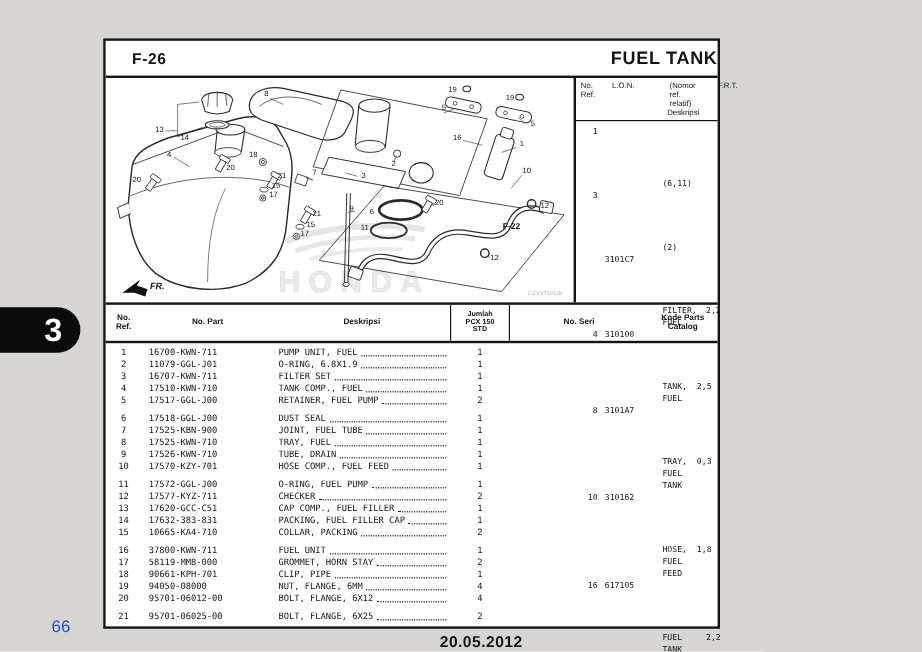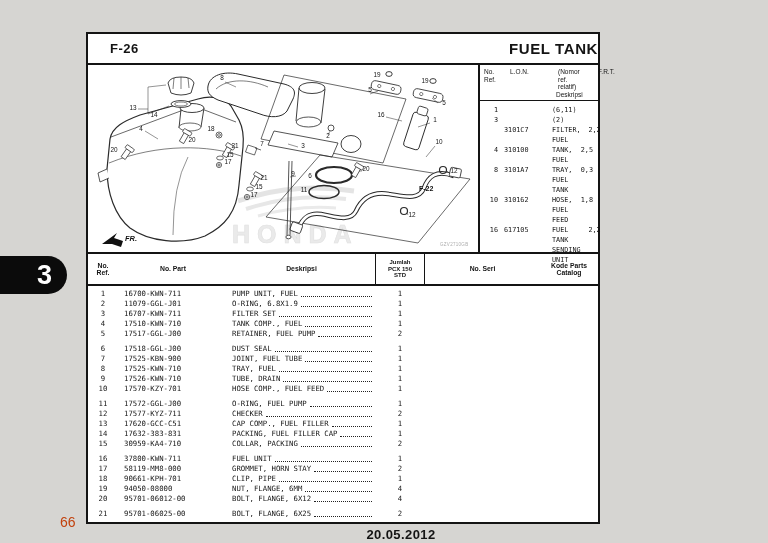--- a/index.html
+++ b/index.html
@@ -30,21 +30,21 @@
   .reftab-head{border-bottom:1.5px solid #141414;display:grid;grid-template-columns:26px 46px 1fr 32px;
     padding:3px 4px 2px 4px;font-size:6.5px;line-height:7.5px;}
   .pre{white-space:pre-line;}
   .rt-desc-note{text-align:left;padding-left:2px;}
   .rt-desc-sub{text-align:center;}
   .rt-frt{text-align:right;}
   .ref-rows{padding:4px 5px 0 4px;}
   .rrow{display:grid;grid-template-columns:20px 48px 1fr;
     font-family:"DejaVu Sans Mono",monospace;font-size:6.8px;line-height:10px;}
   .rrow .rref{text-align:right;padding-right:6px;}
-  .rrow .dl{display:flex;min-width:0;}
+  .rrow .dl{display:flex;min-width:0;margin-top:43px;}
   .leader{flex:1;border-bottom:1.3px dotted #222;margin:0 3px 2.5px 3px;}
   .rrow .frt{min-width:14px;text-align:right;}
   .no-leader .leader{visibility:hidden;}
   
   .parts{flex:1;border-top:2px solid #141414;display:flex;flex-direction:column;min-height:0;}
   .parts-head{flex:0 0 30px;border-bottom:2px solid #141414;display:grid;
     grid-template-columns:30px 110px 147px 50px 115px 1fr;
     font-size:6.8px;line-height:7.5px;font-weight:bold;text-align:center;align-items:center;}
   .qty-head{font-size:6px;line-height:6.8px;align-self:stretch;display:flex;align-items:center;justify-content:center;
     border-left:1px solid #141414;border-right:1px solid #141414;}
@@ -52,21 +52,21 @@
   .prow{display:grid;grid-template-columns:30px 110px 147px 50px 115px 1fr;line-height:10px;}
   .prow.gap{margin-top:5px;}
   .prow .pref{text-align:center;}
   .prow .ppart{padding-left:6px;}
   .prow .pdesc{display:flex;min-width:0;padding-left:4px;}
   .prow .pqty{text-align:center;}
   
   .tab3{position:absolute;left:0;top:256px;width:67px;height:38px;background:#0b0b0b;
     border-radius:0 19px 19px 0;color:#fff;display:flex;align-items:center;justify-content:flex-end;
     padding-right:15px;box-sizing:border-box;font-size:27px;font-weight:bold;}
-  .pagenum{position:absolute;left:60px;top:514px;font-size:14px;color:#c2410c;}
+  .pagenum{position:absolute;left:43px;top:514px;font-size:14px;color:#1d4ed8;}
   .datestamp{position:absolute;left:86px;top:527px;width:630px;text-align:center;
     font-size:13px;font-weight:bold;letter-spacing:.4px;}
 </style>
 </head>
 <body>
 
 <div class="page">
 
   <div class="hdr">
     <span class="code">F-26</span>
@@ -512,21 +512,21 @@
             <span>PACKING, FUEL FILLER CAP</span>
             <span class="leader"></span>
           </span>
           <span class="pqty">1</span>
           <span></span>
           <span></span>
         </div>
 
         <div class="prow">
           <span class="pref">15</span>
-          <span class="ppart">30959-KA4-710</span>
+          <span class="ppart">10665-KA4-710</span>
           <span class="pdesc">
             <span>COLLAR, PACKING</span>
             <span class="leader"></span>
           </span>
           <span class="pqty">2</span>
           <span></span>
           <span></span>
         </div>
 
         <div class="prow gap">

